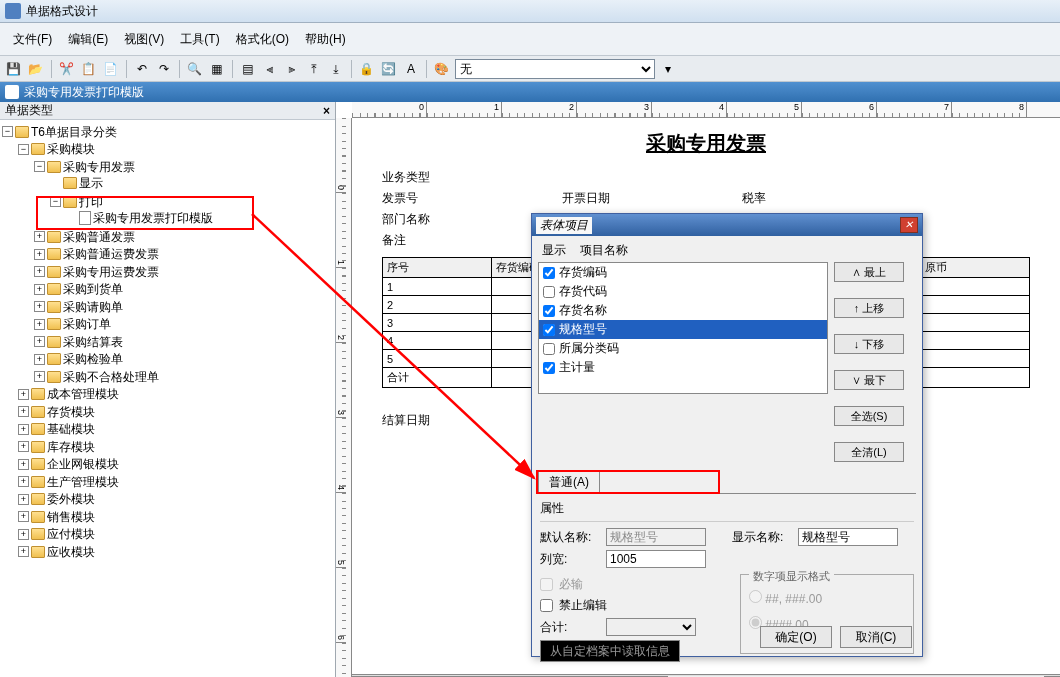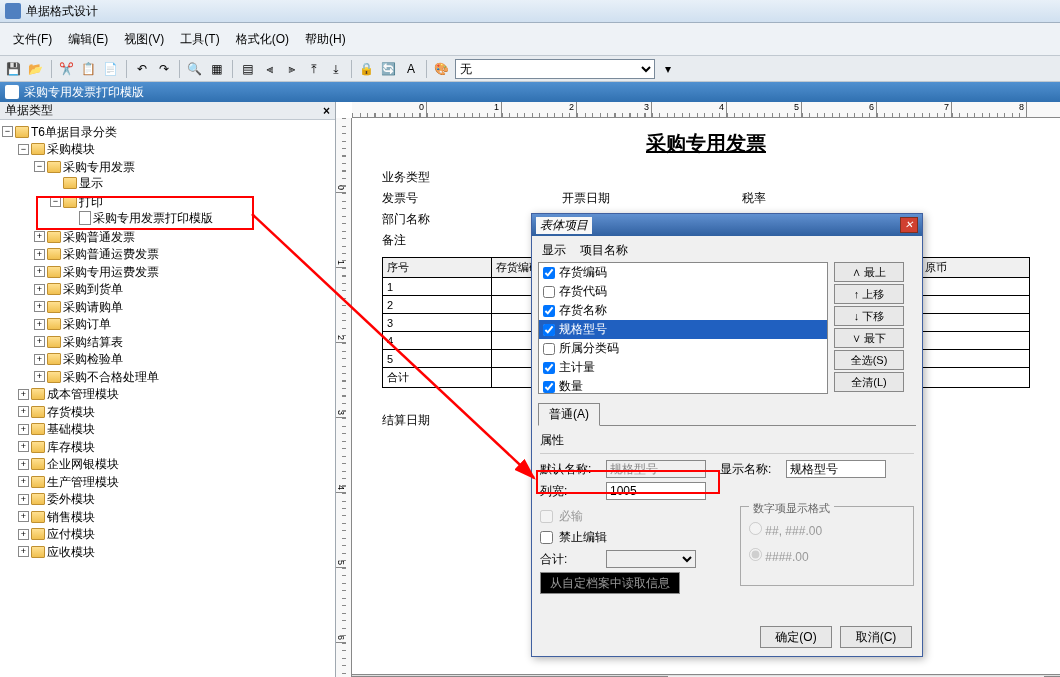--- a/index.html
+++ b/index.html
@@ -69,21 +69,21 @@
 .dlg-title { height: 22px; background: linear-gradient(#6090d0, #3060a0); display: flex; align-items: center; justify-content: space-between; padding: 0 4px; color: #000; font-style: italic; }
 .dlg-title .ttxt { color: #000; background: #f8f8f8; padding: 0 4px; }
 .dlg-close { width: 18px; height: 16px; background: #d04030; color: #fff; text-align: center; line-height: 14px; font-size: 10px; border: 1px solid #803020; cursor: pointer; }
 .dlg-body { padding: 6px; }
 .dlg-hdr { display: flex; gap: 14px; margin-bottom: 3px; padding-left: 4px; }
 .listwrap { display: flex; gap: 6px; }
 .listbox { width: 290px; height: 132px; border: 1px solid #888; background: #fff; overflow: auto; }
 .listbox .row { display: flex; align-items: center; padding: 1px 4px; gap: 4px; cursor: pointer; }
 .listbox .row.sel { background: #2060c0; color: #fff; }
 .listbox input[type=checkbox] { width: 12px; height: 12px; }
-.btncol { display: flex; flex-direction: column; gap: 2px; }
+.btncol { display: flex; flex-direction: column; gap: 16px; }
 .btncol button { width: 70px; height: 20px; font-size: 11px; background: #e8e8e8; border: 1px solid #888; cursor: pointer; }
 .tabbar { margin-top: 8px; border-bottom: 1px solid #888; }
 .tabbar .tab { display: inline-block; padding: 2px 10px; border: 1px solid #888; border-bottom: 1px solid #f0f0f0; background: #f0f0f0; position: relative; top: 1px; }
 .propsec { padding: 6px 2px; }
 .propsec .lbl { display: inline-block; width: 60px; }
 .propsec input[type=text] { border: 1px solid #888; height: 18px; padding: 0 3px; background: #fff; }
 .propsec input[type=text]:disabled { background: #f0f0f0; color: #888; }
 .propsec .prow { margin: 4px 0; display: flex; align-items: center; gap: 6px; }
 .fieldset { border: 1px solid #aaa; padding: 6px 8px; margin-top: 2px; }
 .fieldset .legend { font-size: 11px; color: #666; position: relative; top: -12px; background: #f0f0f0; padding: 0 4px; }
@@ -443,44 +443,40 @@
             <span>规格型号</span>
           </div>
           <div class="row">
             <input type="checkbox" style="">
             <span>所属分类码</span>
           </div>
           <div class="row">
             <input type="checkbox" checked="" style="">
             <span>主计量</span>
           </div>
-          <div class="row">
-            <input type="checkbox" checked="" style="">
-            <span>数量</span>
-          </div>
         </div>
       <div class="btncol">
         <button>∧ 最上</button>
         <button>↑ 上移</button>
         <button>↓ 下移</button>
         <button>∨ 最下</button>
         <button>全选(S)</button>
         <button>全清(L)</button>
       </div>
     </div>
     <div class="tabbar">
       <span class="tab">普通(A)</span>
     </div>
     <div class="propsec">
       <div style="margin-bottom:4px">属性</div>
       <hr style="border:none;border-top:1px solid #ccc;margin-bottom:6px">
       <div class="prow">
         <span class="lbl">默认名称:</span>
         <input type="text" disabled="" style="width: 100px;" value="规格型号">
-        <span class="lbl" style="margin-left:8px">显示名称:</span>
+        <span class="lbl" style="margin-left:20px">显示名称:</span>
         <input type="text" style="width: 100px;" value="规格型号">
       </div>
       <div class="prow">
         <span class="lbl">列宽:</span>
         <input type="text" style="width: 100px;" value="1005">
       </div>
       <div style="display:flex; gap:20px; align-items:flex-start">
         <div style="flex:1">
           <div class="prow">
               <input type="checkbox" disabled="" style=""> 

